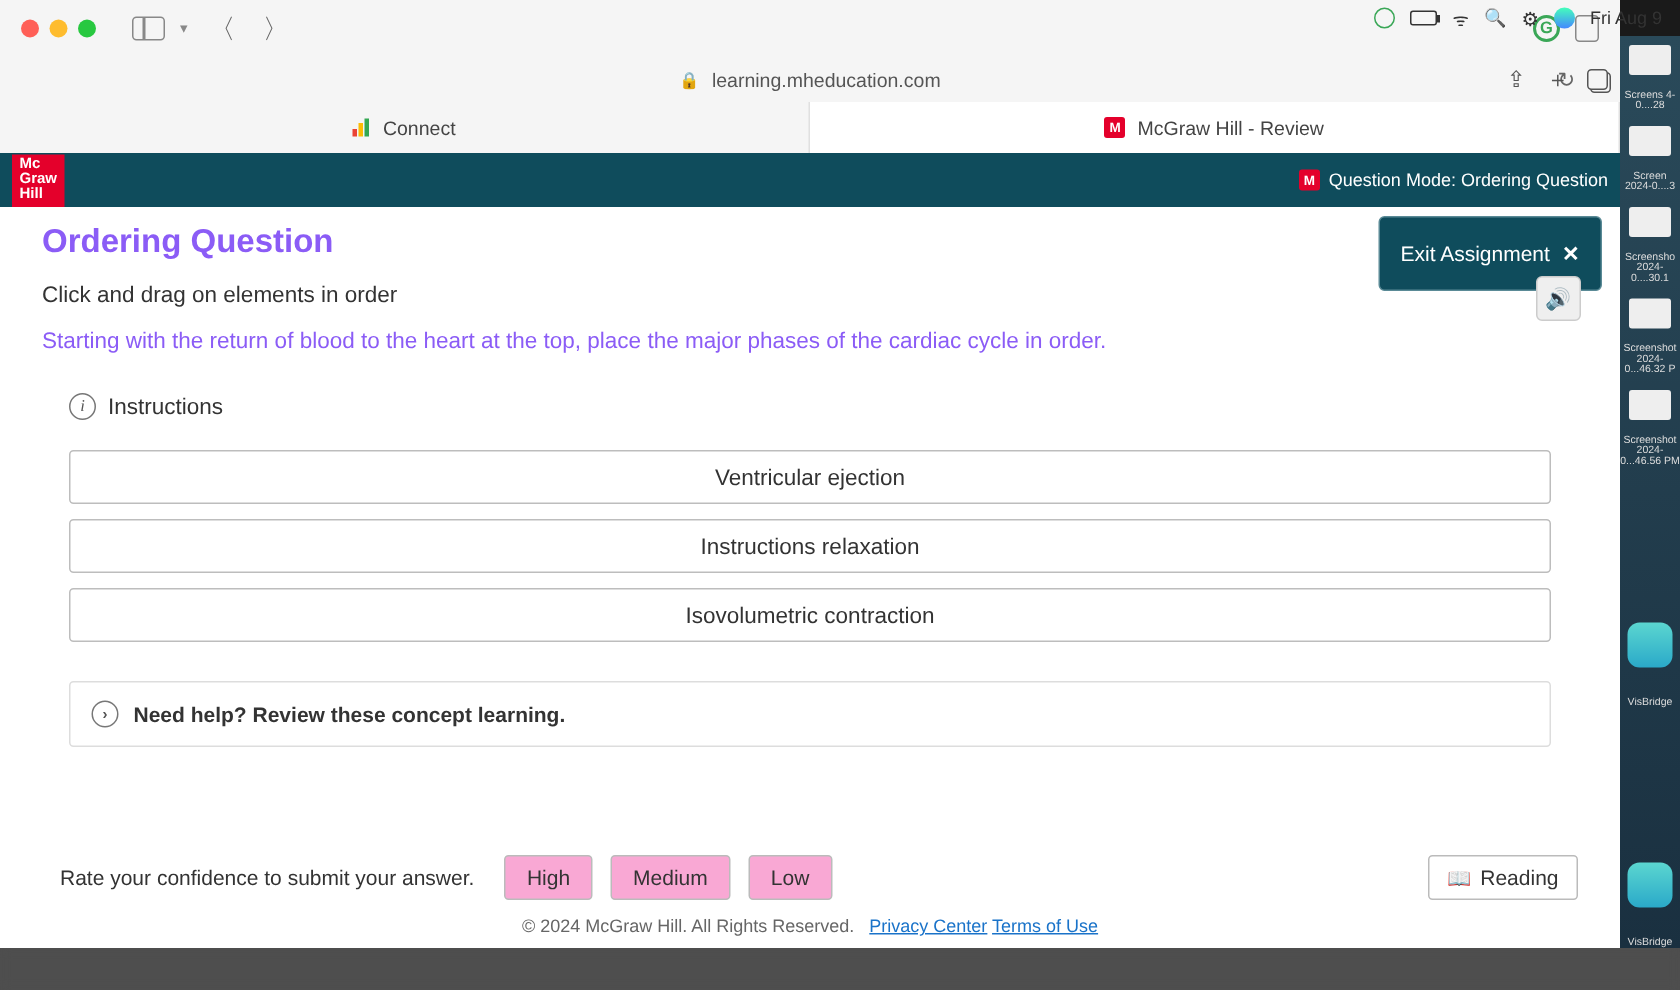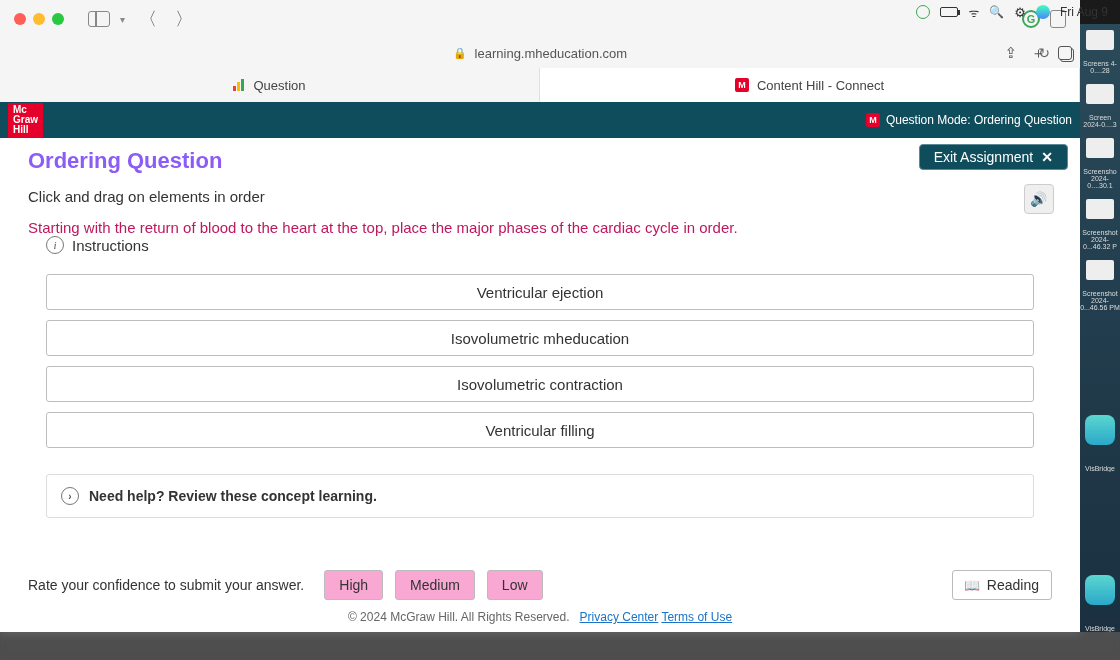--- a/index.html
+++ b/index.html
@@ -45,40 +45,40 @@
     .tab-chart span:nth-child(3){height:12px;background:#34a853;}
 
     
     .page { position: absolute; top: 102px; left: 0; right: 40px; bottom: 28px; background: #fff; overflow: hidden; }
 
     .appbar { height: 36px; background: #0f4c5c; display: flex; align-items: center; padding: 0 8px; gap: 10px; position: relative; }
     .brand { background: #e4002b; color: #fff; font-size: 10px; line-height: 1; padding: 2px 5px 3px; font-weight: bold; }
     .brand span { display: block; }
     .mode { color: #fff; font-size: 12px; margin-left: auto; display: flex; align-items: center; gap: 6px; }
     .mode .favicon { width:14px; height:14px; background:#e4002b; color:#fff; font-size:9px; font-weight:bold; display:flex; align-items:center; justify-content:center; border-radius:2px;}
-    .exit-btn { position: absolute; right: 12px; top: 42px; display:flex; align-items:center; gap:8px; background: #0f4c5c; color: #fff; border: 1px solid #5a8a96; border-radius: 4px; padding: 4px 14px; font-size: 14px; cursor: pointer; }
+    .exit-btn { position: absolute; right: 12px; top: 42px; display:flex; align-items:center; gap:8px; background: #0f4c5c; color: #fff; border: 1px solid #5a8a96; border-radius: 4px; padding: 16px 14px; font-size: 14px; cursor: pointer; }
     .exit-x { font-weight: bold; }
 
     .content { padding: 8px 28px 0 28px; position: relative; }
     .title { font-size: 22px; color: #8b5cf6; font-weight: 600; margin: 2px 0 14px; }
     .instr1 { font-size: 15px; color: #333; margin-bottom: 14px; }
-    .prompt { font-size: 15px; color: #be185d; }
+    .prompt { font-size: 15px; color: #8b5cf6; margin-bottom: 26px; }
     .speaker { position: absolute; right: 26px; top: 46px; width: 30px; height: 30px; border: 1px solid #ccc; border-radius: 4px; display:flex; align-items:center; justify-content:center; color:#555; cursor:pointer; font-size:14px; }
 
     .instructions-head { display: flex; align-items: center; gap: 8px; color: #333; font-size: 15px; padding-left: 18px; margin-bottom: 20px; }
     .i-circle { width: 18px; height: 18px; border: 1.5px solid #777; border-radius: 50%; display: flex; align-items: center; justify-content: center; font-size: 11px; font-style: italic; font-family: Georgia, serif; color:#555; }
 
     .items { padding: 0 18px; }
     .drag-item { border: 1px solid #bdbdbd; border-radius: 3px; height: 36px; display: flex; align-items: center; justify-content: center; font-size: 15px; color: #333; margin-bottom: 10px; background: #fff; cursor: grab; }
 
     .need-help { margin: 26px 18px 0; border: 1px solid #ddd; border-radius: 3px; padding: 12px 14px; display: flex; align-items: center; gap: 10px; font-size: 14px; font-weight: 600; color: #333; cursor: pointer; }
     .arrow-circle { width: 18px; height: 18px; border: 1.5px solid #777; border-radius: 50%; display: flex; align-items: center; justify-content: center; font-size: 10px; color:#555; }
 
     .footbar { position: absolute; bottom: 32px; left: 28px; right: 28px; display: flex; align-items: center; gap: 12px; }
-    .rate-label { font-size: 14px; color: #333; margin-right: 8px; }
+    .rate-label { font-size: 14px; color: #333; margin-right: 8px; margin-left: 12px; }
     .conf-btn { border: 1px solid #bbb; background: #f9a8d4; padding: 6px 14px; border-radius: 3px; font-size: 14px; color: #333; cursor: pointer; }
     .reading-btn { margin-left: auto; border: 1px solid #bbb; background: #fff; padding: 6px 12px; border-radius: 3px; font-size: 14px; color: #333; display:flex; align-items:center; gap:6px; cursor:pointer; }
     .book-icon { font-size: 13px; }
 
     .legal { position: absolute; bottom: 8px; left: 0; right: 0; text-align: center; font-size: 12px; color: #666; }
     .legal a { color: #1a73c9; text-decoration: underline; margin: 0 0; }
 
     
     .desktop-right { position: absolute; top: 24px; right: 0; width: 40px; bottom: 28px; background: linear-gradient(#2a4a5a,#1a3040); display: flex; flex-direction: column; align-items: center; gap: 10px; padding-top: 6px; }
     .thumb { width: 28px; height: 20px; background: #eee; border-radius: 2px; }
@@ -136,25 +136,25 @@
         </span>
     </div>
   </div>
   <div class="tabstrip">
     <div class="tab">
       <span class="tab-chart">
           <span></span>
           <span></span>
           <span></span>
         </span>
-      <span>Question</span>
+      <span>Connect</span>
     </div>
     <div class="tab active">
       <span class="favicon fav-mh">M</span>
-      <span>Content Hill - Connect</span>
+      <span>McGraw Hill - Review</span>
     </div>
   </div>
 </div>
 
 <div class="page">
   <div class="appbar">
     <div class="brand">
       <span>Mc</span>
       <span>Graw</span>
       <span>Hill</span>
@@ -179,23 +179,22 @@
       <span>🔊</span>
     </button>
 
     <div class="instructions-head">
       <span class="i-circle">i</span>
       <span>Instructions</span>
     </div>
 
     <div class="items">
       <div class="drag-item">Ventricular ejection</div>
-      <div class="drag-item">Isovolumetric mheducation</div>
+      <div class="drag-item">Instructions relaxation</div>
       <div class="drag-item">Isovolumetric contraction</div>
-      <div class="drag-item">Ventricular filling</div>
     </div>
 
     <div class="need-help">
       <span class="arrow-circle">›</span>
       <span>Need help? Review these concept learning.</span>
     </div>
   </div>
 
   <div class="footbar">
     <span class="rate-label">Rate your confidence to submit your answer.</span>

